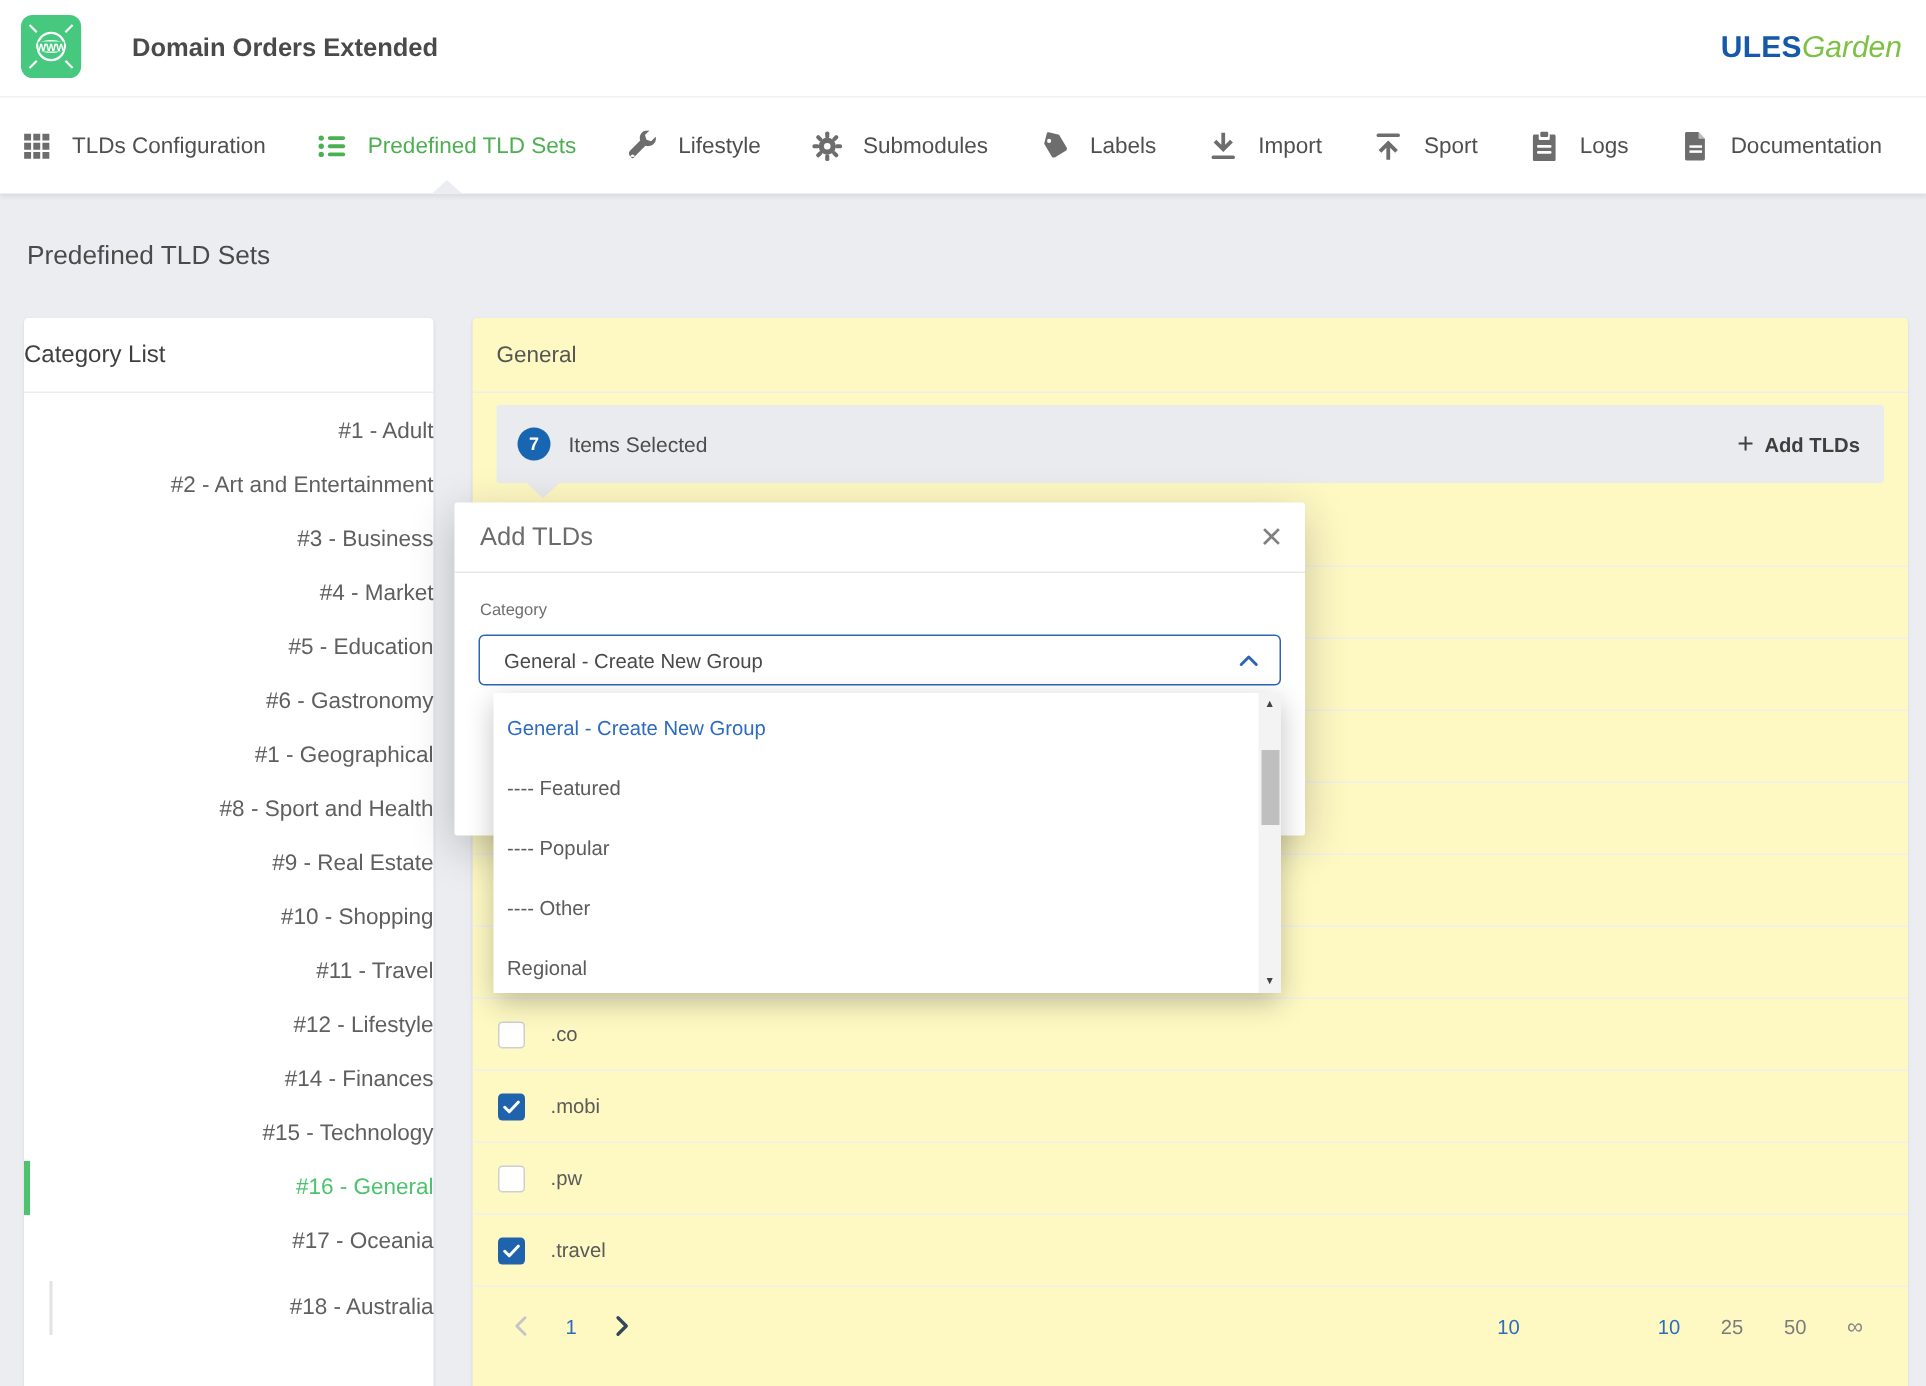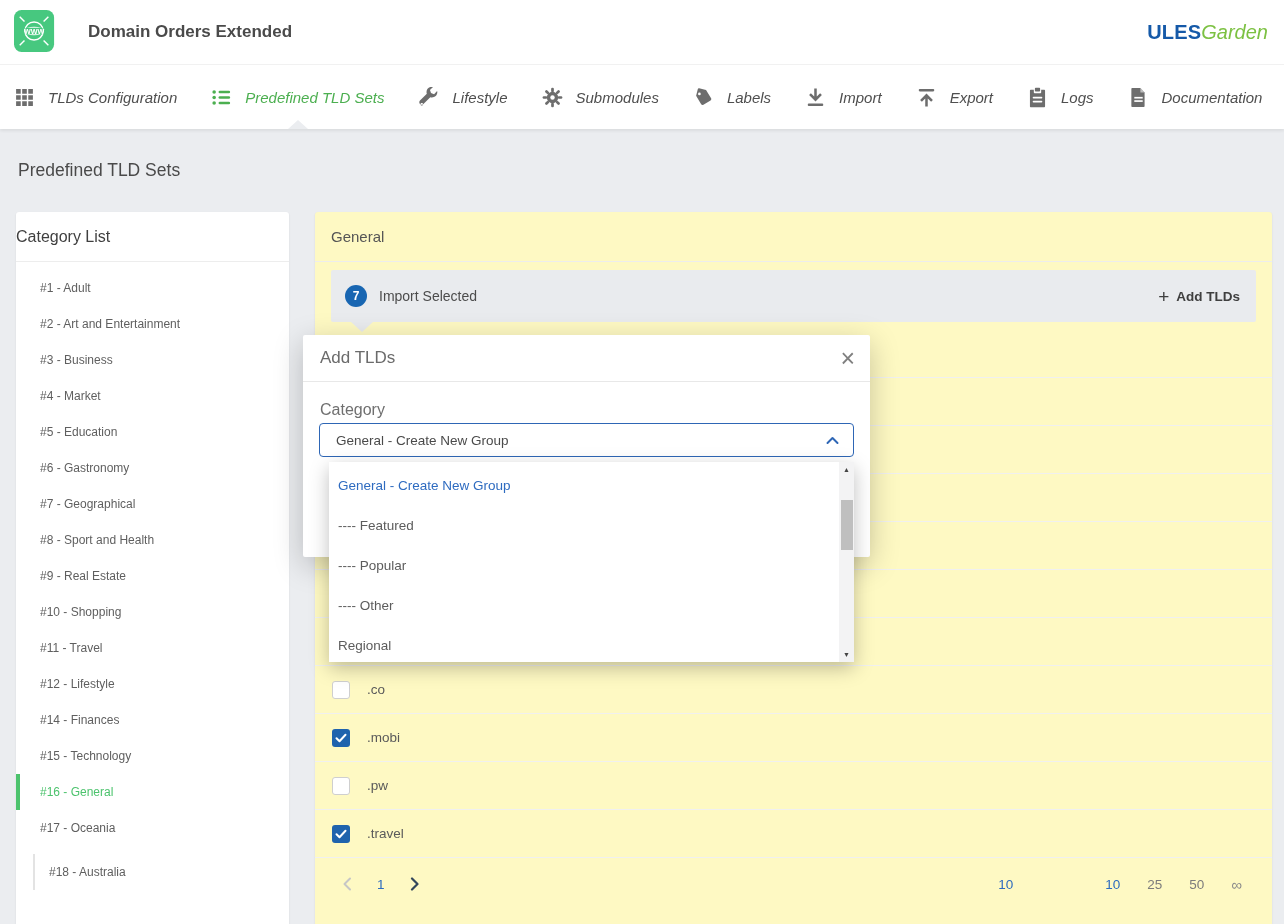--- a/index.html
+++ b/index.html
@@ -24,21 +24,21 @@
   .brand-bold { color:#1559a8; font-weight:800; letter-spacing:.2px; }
   .brand-light { color:#7cc142; font-style:italic; font-weight:400; }
 
   
   .nav {
     position:absolute; top:64px; left:0; width:1284px; height:65px;
     background:#fff; border-top:1px solid #f1f1f1;
     box-shadow:0 2px 3px rgba(0,0,0,.07);
     display:flex; align-items:center; gap:34px; padding:0 14px;
   }
-  .nav-item { position:relative; height:100%; display:flex; align-items:center; gap:13px; cursor:pointer;font-style:italic; }
+  .nav-item { position:relative; height:100%; display:flex; align-items:center; gap:13px; cursor:pointer; }
   .nav-icon { width:21px; height:21px; color:#6d6d6d; flex:0 0 auto; }
   .nav-label { font-size:15px; font-weight:500; color:#4f4f4f; white-space:nowrap; }
   .nav-item.active .nav-icon { color:#4caf50; }
   .nav-item.active .nav-label { color:#4caf50; }
   .nav-notch {
     position:absolute; bottom:0; left:50%; transform:translateX(-50%);
     width:0; height:0;
     border-left:10px solid transparent; border-right:10px solid transparent;
     border-bottom:9px solid #ebedf0;
   }
@@ -46,21 +46,21 @@
   
   .page-title { position:absolute; top:160px; left:18px; font-size:17.5px; font-weight:500; color:#4a4a4a; }
 
   
   .sidebar {
     position:absolute; top:212px; left:16px; width:273px; height:740px;
     background:#fff; border-radius:3px; box-shadow:0 1px 2px rgba(0,0,0,.1);
   }
   .sidebar-header { height:50px; line-height:50px; padding-left:0; font-size:16px; font-weight:500; color:#3f3f3f; border-bottom:1px solid #ededed; }
   .side-list { padding-top:8px; }
-  .side-item { height:36px; line-height:36px; padding-left:24px; font-size:12px; color:#5f5f5f; cursor:pointer; white-space:nowrap; }
+  .side-item { height:36px; line-height:36px; padding-left:24px; font-size:15px; color:#5f5f5f; cursor:pointer; white-space:nowrap;text-align:right; }
   .side-item.selected { color:#4cc36d; box-shadow:inset 4px 0 0 #4cc36d; }
   .side-subgroup { margin:8px 0 0 17px; border-left:2px solid #e3e3e3; }
   .side-subgroup .side-item { padding-left:14px; }
 
   
   .main-card {
     position:absolute; top:212px; left:315px; width:957px; height:828px;
     background:#fef9c3; border-radius:3px; box-shadow:0 1px 2px rgba(0,0,0,.1);
   }
   .card-header { height:50px; line-height:50px; padding-left:16px; font-size:15px; font-weight:500; color:#555; border-bottom:1px solid #ededed; }
@@ -111,21 +111,21 @@
 
   
   .modal {
     position:absolute; top:335px; left:303px; width:567px; height:222px;
     background:#fff; border-radius:2px; z-index:30;
     box-shadow:0 8px 30px rgba(0,0,0,.22);
   }
   .modal-header { height:47px; display:flex; align-items:center; padding:0 15px 0 17px; border-bottom:1px solid #e8e8e8; }
   .modal-title { font-size:17px; color:#6b6b6b; }
   .modal-close { margin-left:auto; font-size:25px; line-height:1; color:#808080; cursor:pointer; font-weight:400; }
-  .field-label { position:absolute; top:66px; left:17px; font-size:16px; color:#6f6f6f; }
+  .field-label { position:absolute; top:66px; left:17px; font-size:11px; color:#6f6f6f; }
   .select-box {
     position:absolute; top:88px; left:16px; width:535px; height:34px;
     border:1.5px solid #2e66b5; border-radius:4px; background:#fff;
     display:flex; align-items:center; padding:0 14px 0 16px; cursor:pointer;
   }
   .select-value { font-size:13.5px; color:#4a4a4a; }
   .select-chevron { margin-left:auto; width:13px; height:9px; color:#2e66b5; }
 
   
   .dropdown {
@@ -233,21 +233,21 @@
     </span>
     <span class="nav-label">Import</span>
   </div>
   <div class="nav-item">
     <span class="nav-icon">
       <svg viewBox="0 0 20 20" fill="currentColor">
           <rect x="2.6" y="1.9" width="14.8" height="2.3" rx="1"></rect>
           <path d="M10 6.3l6.1 6.1-1.7 1.7-3.2-3.2v7.6H8.8v-7.6l-3.2 3.2-1.7-1.7z"></path>
         </svg>
     </span>
-    <span class="nav-label">Export</span>
+    <span class="nav-label">Sport</span>
   </div>
   <div class="nav-item">
     <span class="nav-icon">
       <svg viewBox="0 0 20 20" fill="currentColor">
           <path d="M13.5 2.6h2.7c.6 0 1 .4 1 1v14.8c0 .6-.4 1-1 1H3.8c-.6 0-1-.4-1-1V3.6c0-.6.4-1 1-1h2.7V5c0 .6.4 1 1 1h5c.6 0 1-.4 1-1V2.6z"></path>
           <rect x="7.5" y="0.8" width="5" height="3.4" rx=".8"></rect>
           <rect x="5.4" y="9.2" width="9.2" height="1.7" rx=".8" fill="#fff"></rect>
           <rect x="5.4" y="13" width="9.2" height="1.7" rx=".8" fill="#fff"></rect>
         </svg>
     </span>
@@ -270,42 +270,42 @@
 
 <div class="sidebar">
   <div class="sidebar-header">Category List</div>
   <div class="side-list">
     <div class="side-item">#1 - Adult</div>
     <div class="side-item">#2 - Art and Entertainment</div>
     <div class="side-item">#3 - Business</div>
     <div class="side-item">#4 - Market</div>
     <div class="side-item">#5 - Education</div>
     <div class="side-item">#6 - Gastronomy</div>
-    <div class="side-item">#7 - Geographical</div>
+    <div class="side-item">#1 - Geographical</div>
     <div class="side-item">#8 - Sport and Health</div>
     <div class="side-item">#9 - Real Estate</div>
     <div class="side-item">#10 - Shopping</div>
     <div class="side-item">#11 - Travel</div>
     <div class="side-item">#12 - Lifestyle</div>
     <div class="side-item">#14 - Finances</div>
     <div class="side-item">#15 - Technology</div>
     <div class="side-item selected">#16 - General</div>
     <div class="side-item">#17 - Oceania</div>
     <div class="side-subgroup">
       <div class="side-item">#18 - Australia</div>
     </div>
   </div>
 </div>
 
 <div class="main-card">
   <div class="card-header">General</div>
 
   <div class="sel-bar">
     <span class="sel-badge">7</span>
-    <span class="sel-label">Import Selected</span>
+    <span class="sel-label">Items Selected</span>
     <span class="add-tlds-btn">
       <span class="add-plus">+</span>
       <span class="add-label">Add TLDs</span>
     </span>
   </div>
   <span class="sel-notch"></span>
 
   <div class="rows">
 
     <div class="tld-row"></div>

